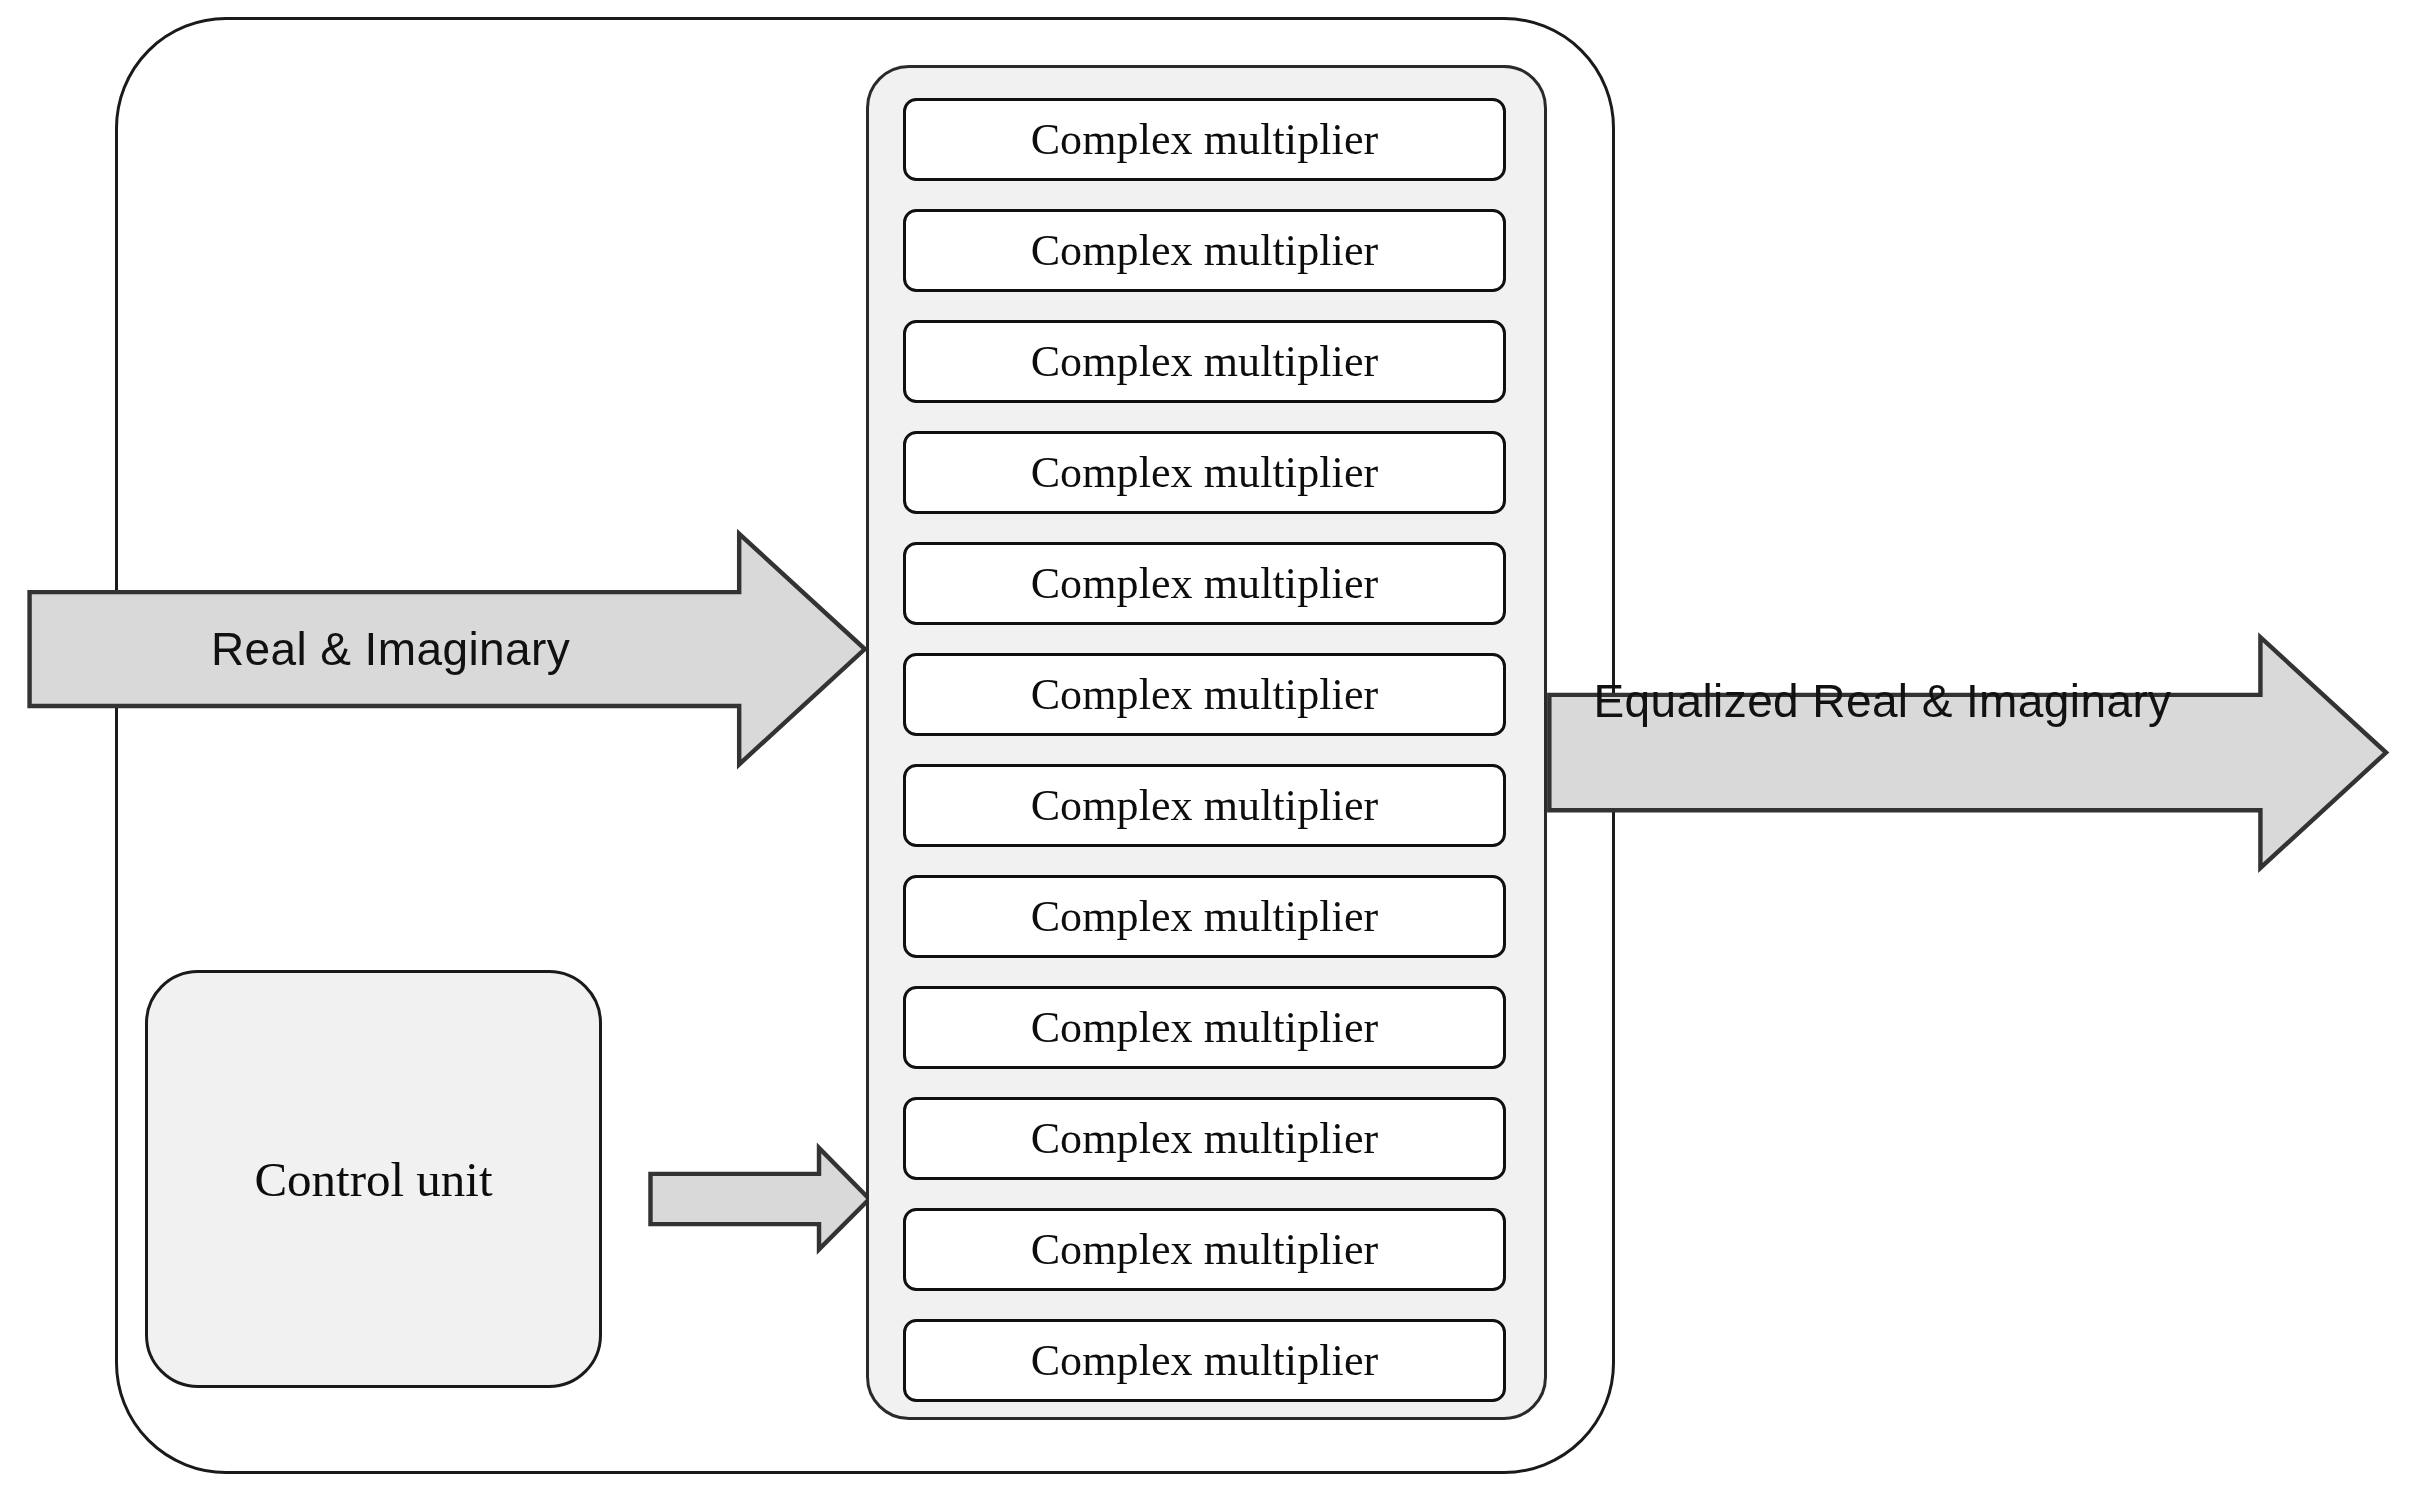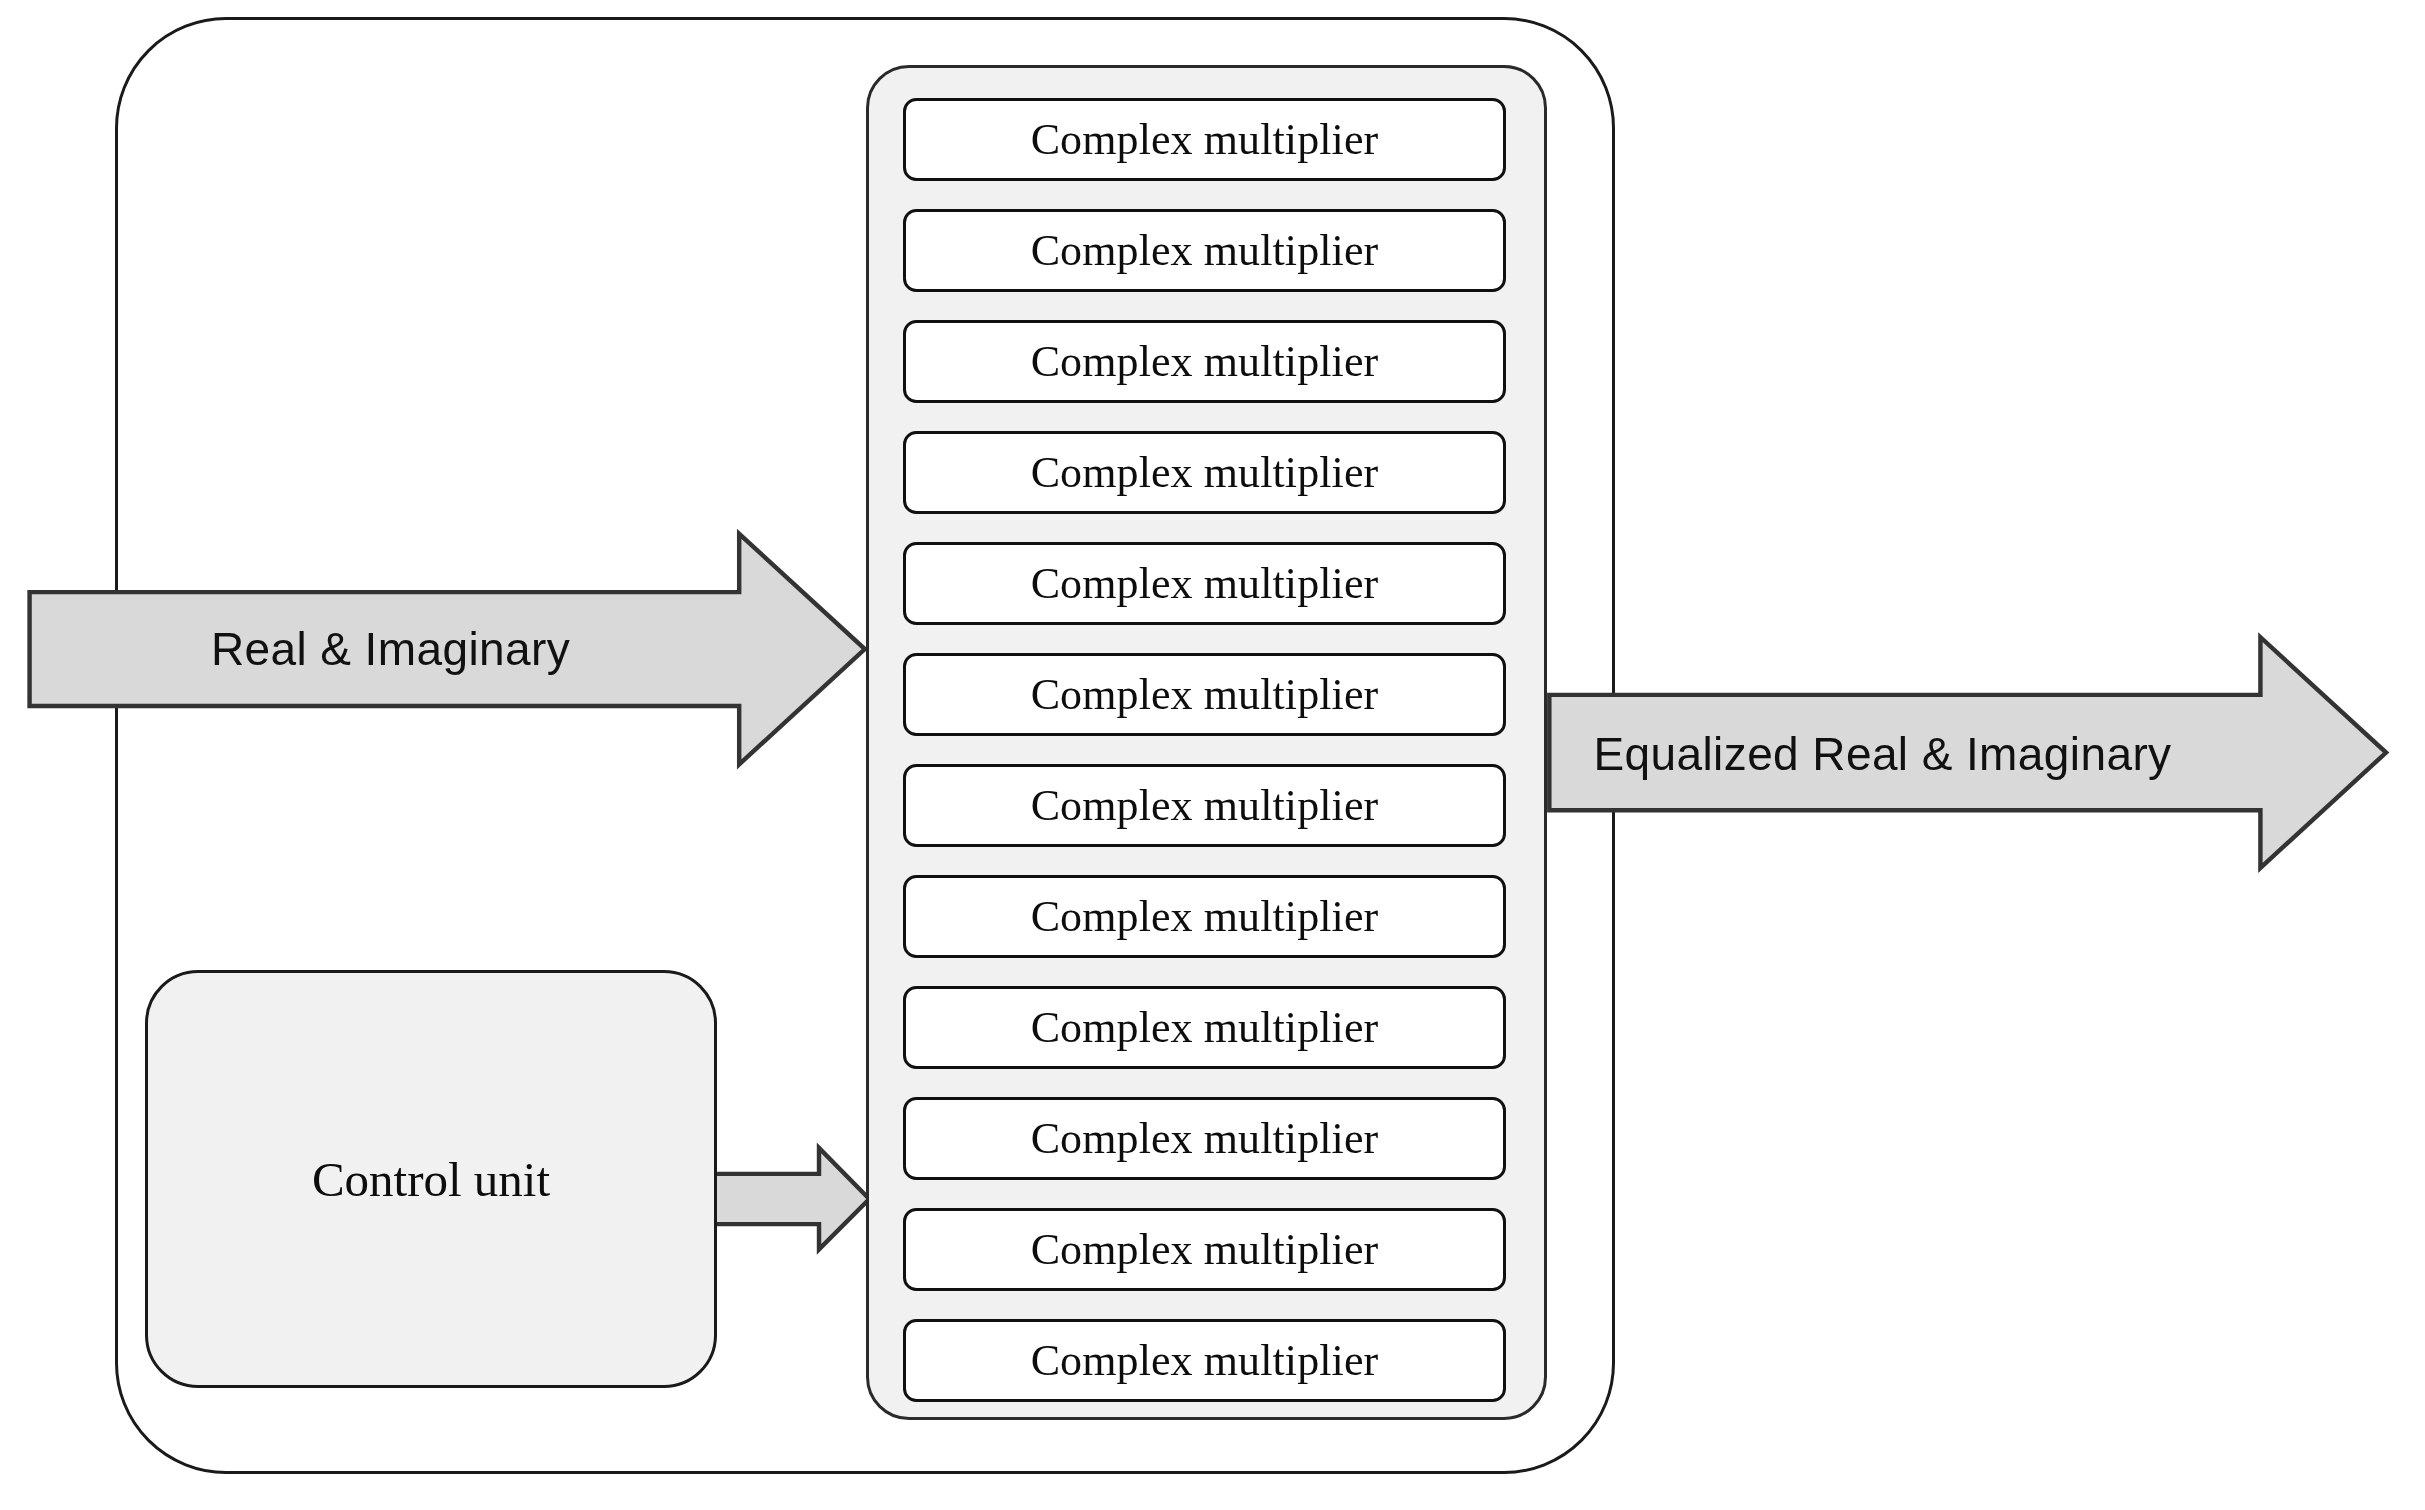--- a/index.html
+++ b/index.html
@@ -70,21 +70,21 @@
     color: #0d0d0d;
     letter-spacing: 0.1px;
     white-space: nowrap;
   }
 
   
   .control-unit {
     position: absolute;
     left: 145px;
     top: 970px;
-    width: 572px;
+    width: 457px;
     height: 418px;
     box-sizing: border-box;
     border: 3px solid #1a1a1a;
     border-radius: 53px;
     background: #f1f1f1;
     display: flex;
     align-items: center;
     justify-content: center;
   }
   .control-unit .cu-label {
@@ -115,25 +115,25 @@
     left: 30px;
     top: 586px;
     width: 721px;
     height: 126px;
     display: flex;
     align-items: center;
     justify-content: center;
   }
   .label-output {
     left: 1552px;
-    top: 691px;
+    top: 674px;
     width: 661px;
     height: 126px;
     display: flex;
-    align-items: center;
+    align-items: flex-start;
     justify-content: center;
   }
 </style>
 </head>
 <body>
 
 <div id="canvas">
 
   <div class="outer-enclosure"></div>
 

